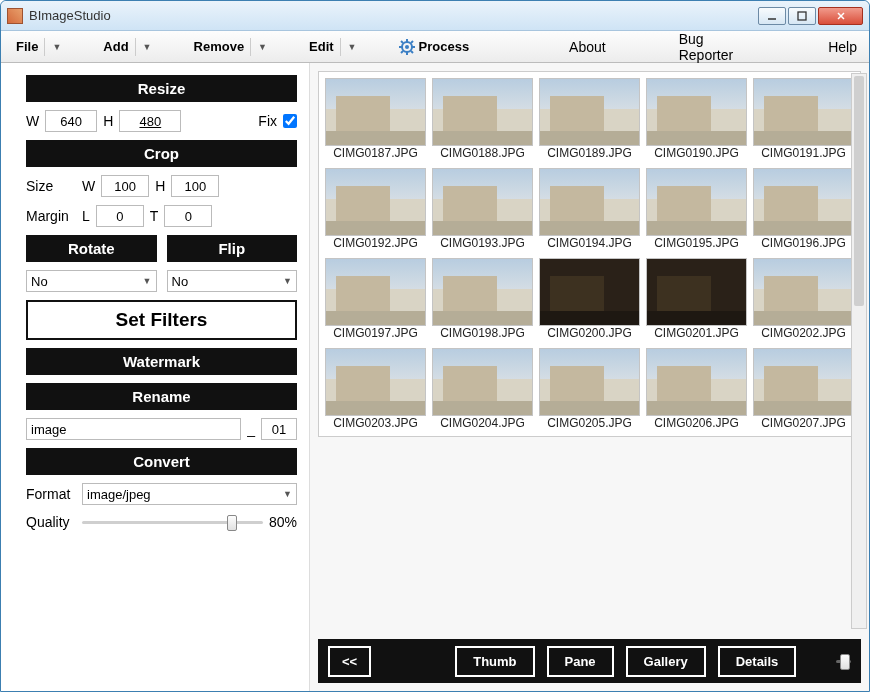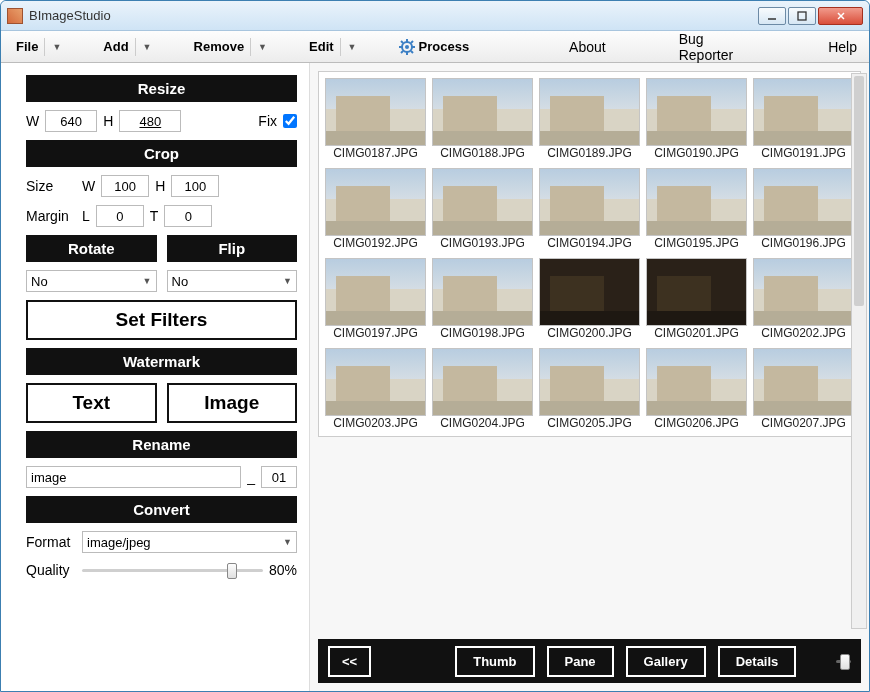--- a/index.html
+++ b/index.html
@@ -167,24 +167,20 @@
           </div>
         <div class="combo">
             <span>No</span>
             <span class="caret">▼</span>
           </div>
       </div>
 
       <div class="btn-outline">Set Filters</div>
 
       <div class="section-hdr">Watermark</div>
-      <div class="two-col">
-        <div class="btn-outline">Text</div>
-        <div class="btn-outline">Image</div>
-      </div>
 
       <div class="section-hdr">Rename</div>
       <div class="row">
         <input class="txtinput left" style="flex: 1 1 0%;" value="image">
         <span class="lbl">_</span>
         <input class="txtinput" style="width: 36px;" value="01">
       </div>
 
       <div class="section-hdr">Convert</div>
       <div class="row">

